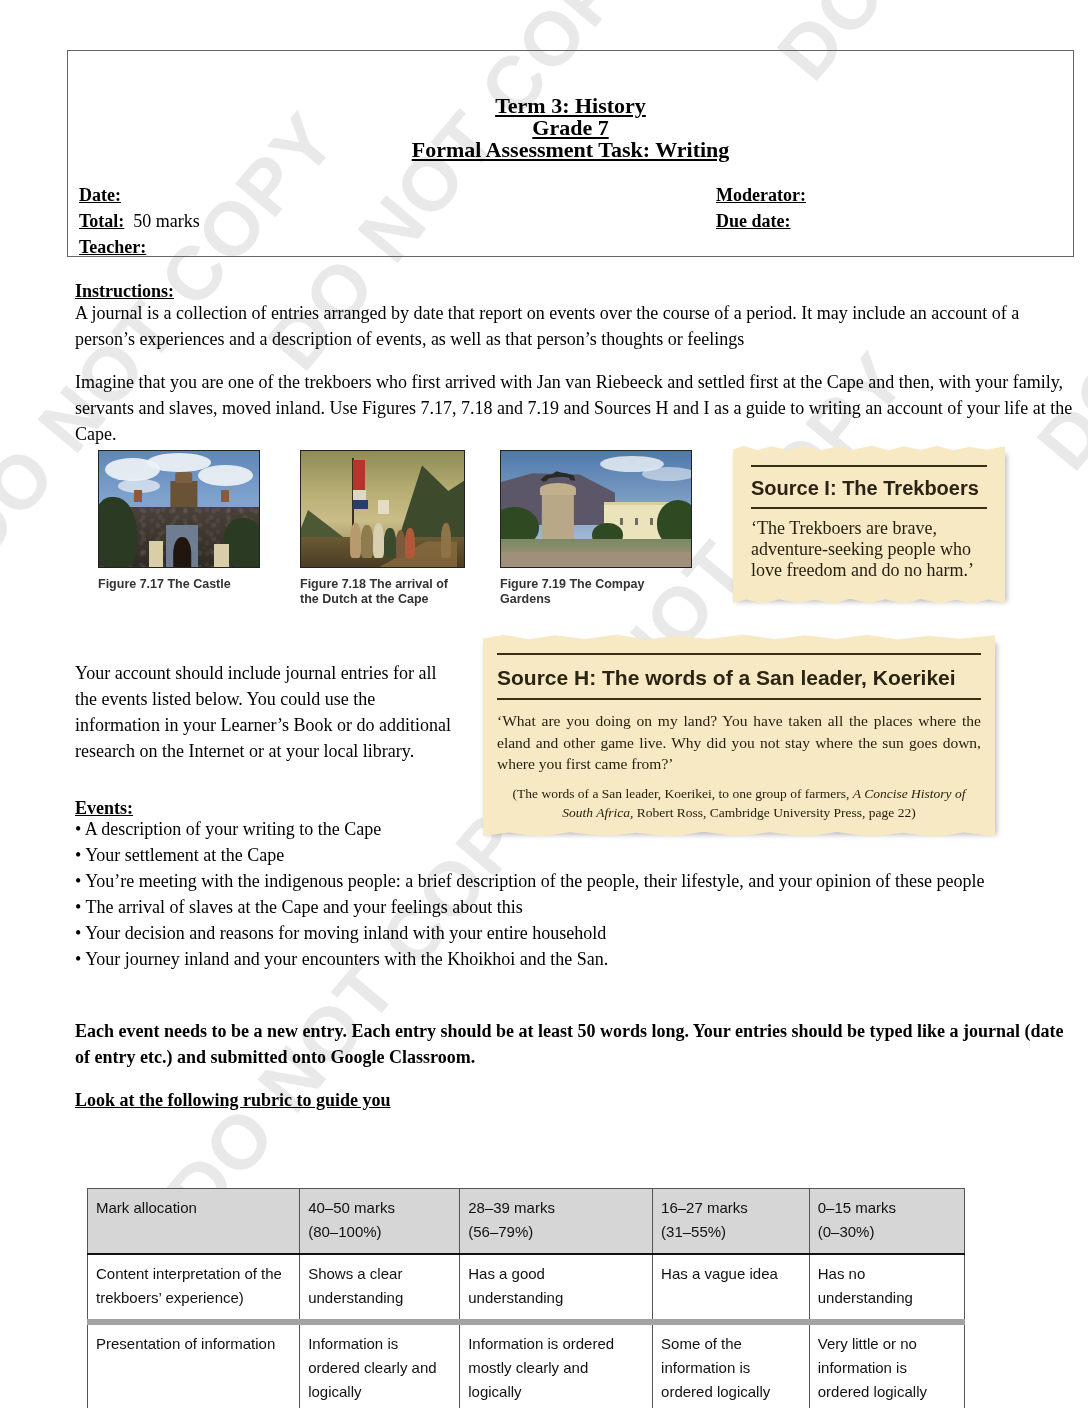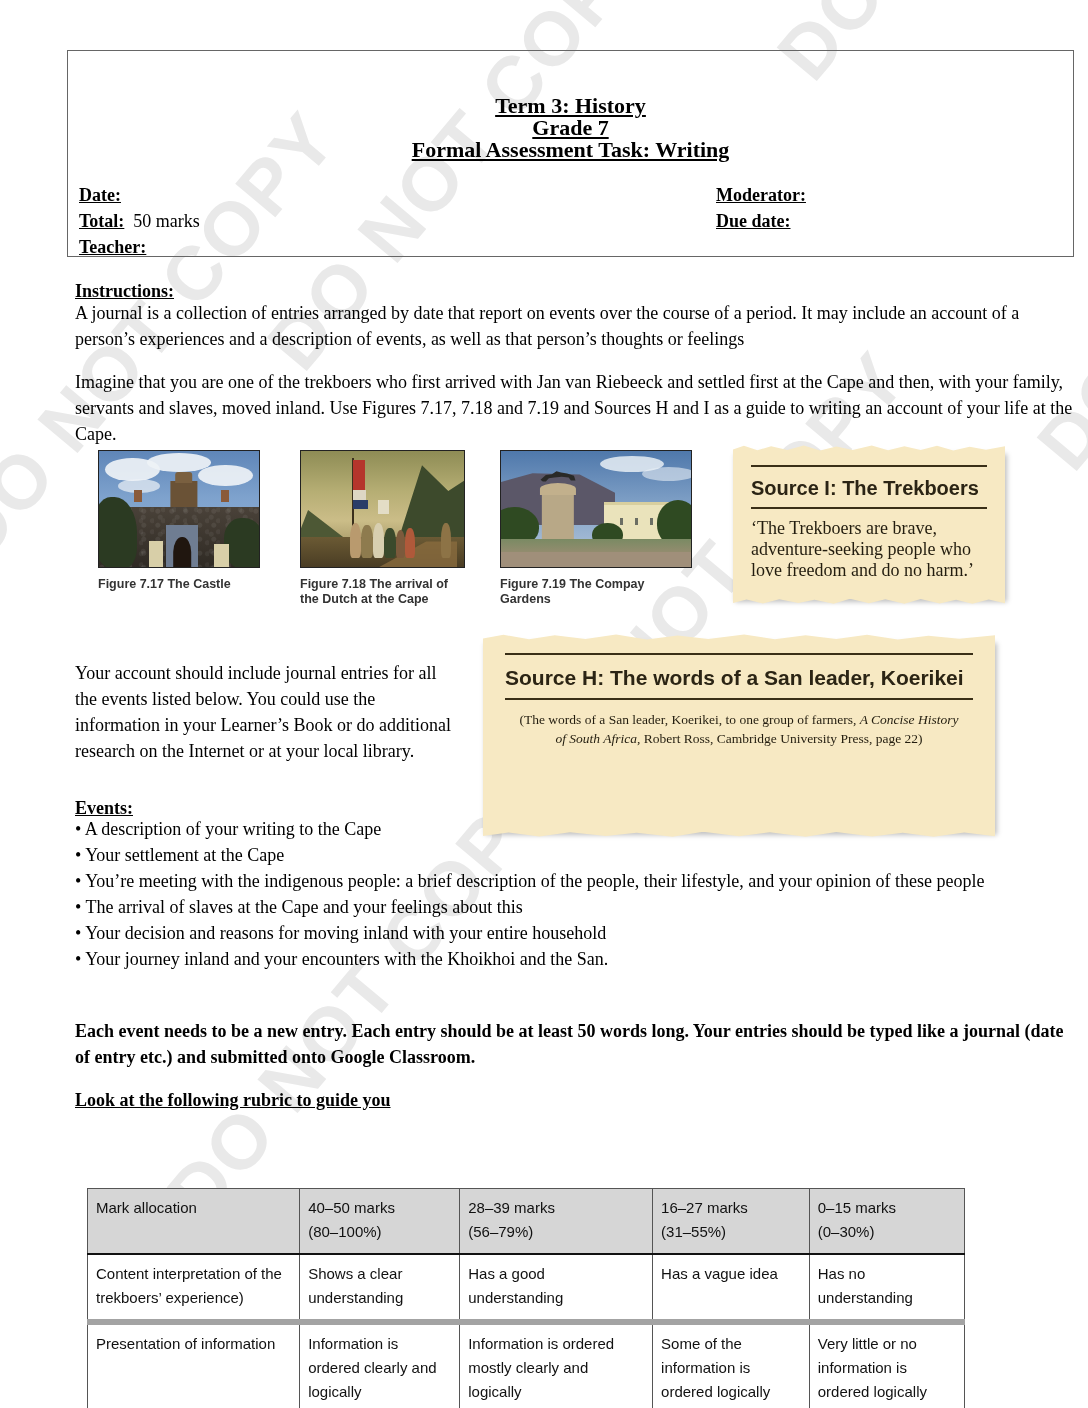--- a/index.html
+++ b/index.html
@@ -182,21 +182,21 @@
     text-align:center;
   }
   .src-attr i{font-style:italic;}
 
   #source-i{left:733px;top:451px;width:272px;height:148px;padding:0 18px;}
   #source-i .src-rule.top{margin-top:14px;}
   #source-i .src-title{font-size:20px;line-height:26px;padding:8px 0 6px;}
   #source-i .src-rule.bot{margin-bottom:9px;}
   #source-i .src-body{font-size:18px;line-height:21px;}
 
-  #source-h{left:483px;top:640px;width:512px;height:192px;padding:0 22px;}
+  #source-h{left:483px;top:640px;width:512px;height:192px;padding:0 14px;}
   #source-h .src-rule.top{margin-top:13px;}
   #source-h .src-title{font-size:21px;line-height:27px;padding:9px 0 7px;}
   #source-h .src-rule.bot{margin-bottom:10px;}
   #source-h .src-body{font-size:15.5px;line-height:21.5px;text-align:justify;}
   #source-h .src-attr{font-size:13.5px;line-height:19px;margin-top:9px;padding:0 14px;}
 
   
   #left-para{left:75px;top:660px;width:380px;}
 
   
@@ -346,20 +346,21 @@
     <div class="src-rule top"></div>
     <div class="src-title">Source I: The Trekboers</div>
     <div class="src-rule bot"></div>
     <div class="src-body">‘The Trekboers are brave, adventure-seeking people who love freedom and do no harm.’</div>
   </div>
 
   <div class="source-box" id="source-h">
     <div class="src-rule top"></div>
     <div class="src-title">Source H: The words of a San leader, Koerikei</div>
     <div class="src-rule bot"></div>
+    <div class="src-body">‘What are you doing on my land? You have taken all the places where the eland and other game live. Why did you not stay where the sun goes down, where you first came from?’</div>
     <div class="src-attr"><span>(The words of a San leader, Koerikei, to one group of farmers, </span><i>A Concise History of South Africa</i><span>, Robert Ross, Cambridge University Press, page 22)</span></div>
   </div>
 
   <div class="para" id="left-para">Your account should include journal entries for all the events listed below. You could use the information in your Learner’s Book or do additional research on the Internet or at your local library.</div>
 
   <div class="para hdg" id="events-heading">Events:</div>
   <div class="para" id="events-list">
     <div class="ev">• A description of your writing to the Cape</div>
     <div class="ev">• Your settlement at the Cape</div>
     <div class="ev">• You’re meeting with the indigenous people: a brief description of the people, their lifestyle, and your opinion of these people</div>

